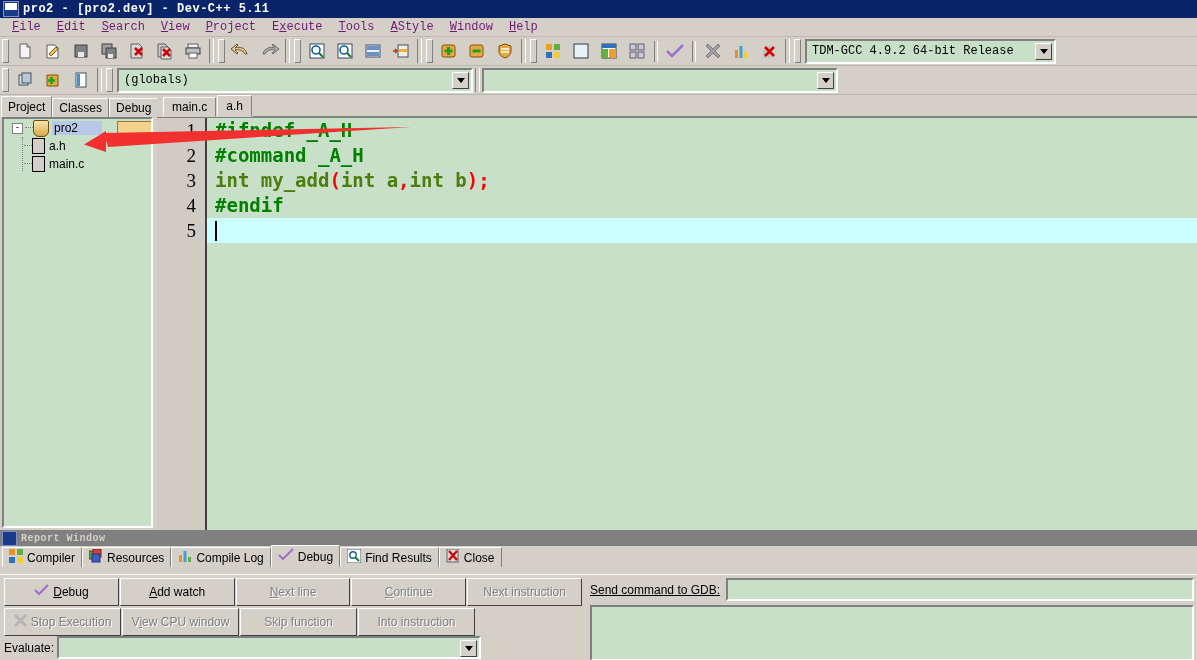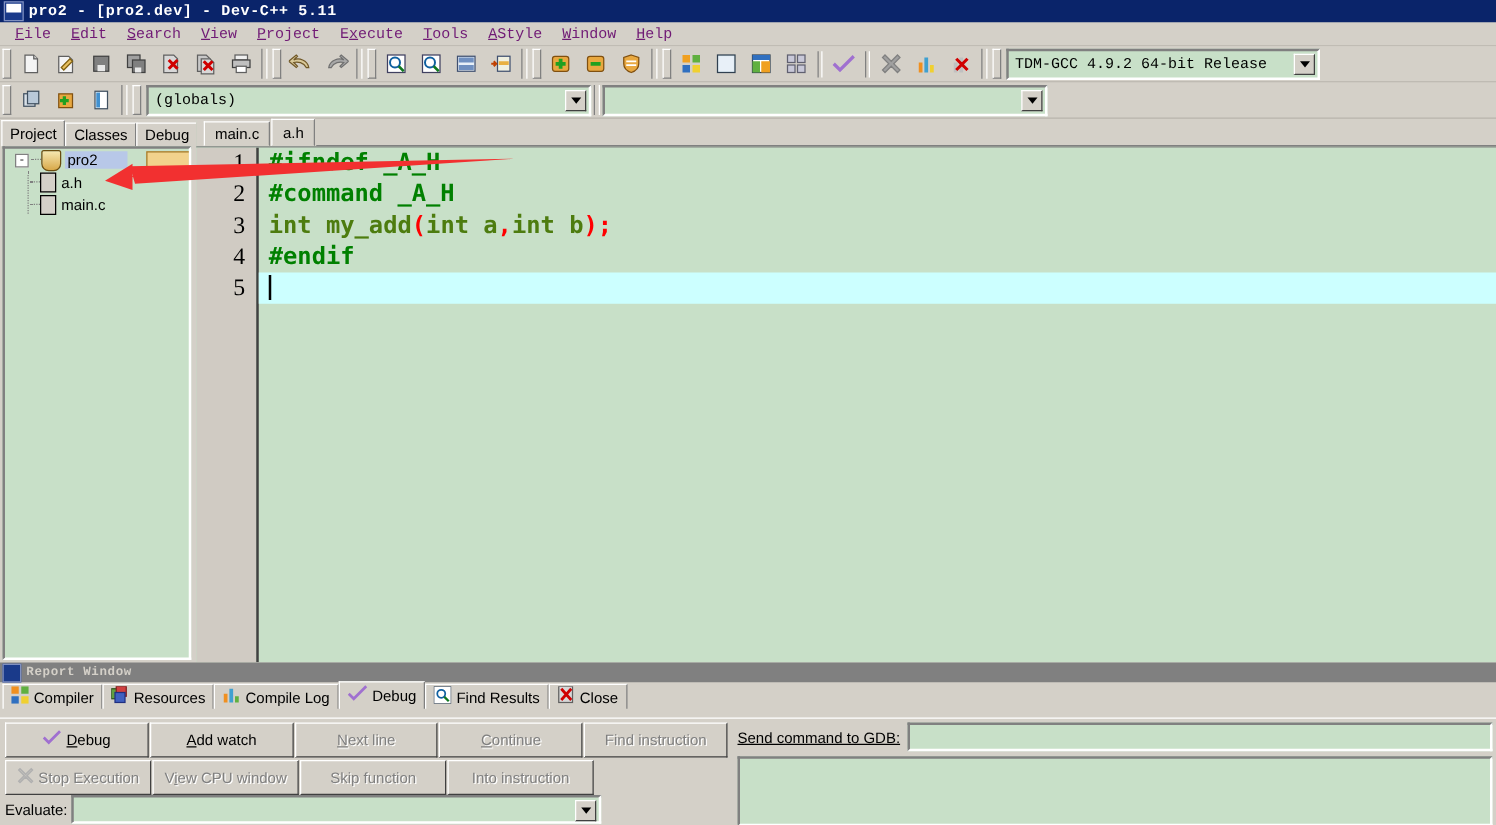--- a/index.html
+++ b/index.html
@@ -613,21 +613,21 @@
           <div class="dbgbtn">
             <span><u>A</u><span>dd watch</span></span>
           </div>
           <div class="dbgbtn disabled">
             <span><u>N</u><span>ext line</span></span>
           </div>
           <div class="dbgbtn disabled">
             <span><u>C</u><span>ontinue</span></span>
           </div>
           <div class="dbgbtn disabled">
-            <span>Find instruction</span>
+            <span>Next instruction</span>
           </div>
         </div>
         <div class="dbgrow">
           <div class="dbgbtn disabled">
             <span>
               <svg width="13" height="13" viewBox="0 0 13 13">
                   <path d="M2 1l4.5 4.5L11 1l1 1-4.5 4.5L12 11l-1 1-4.5-4.5L2 12l-1-1 4.5-4.5L1 2z" fill="none" stroke="#b0b0b0" stroke-width="1.2"></path>
                 </svg>
             </span>
             <span>Stop Execution</span>

